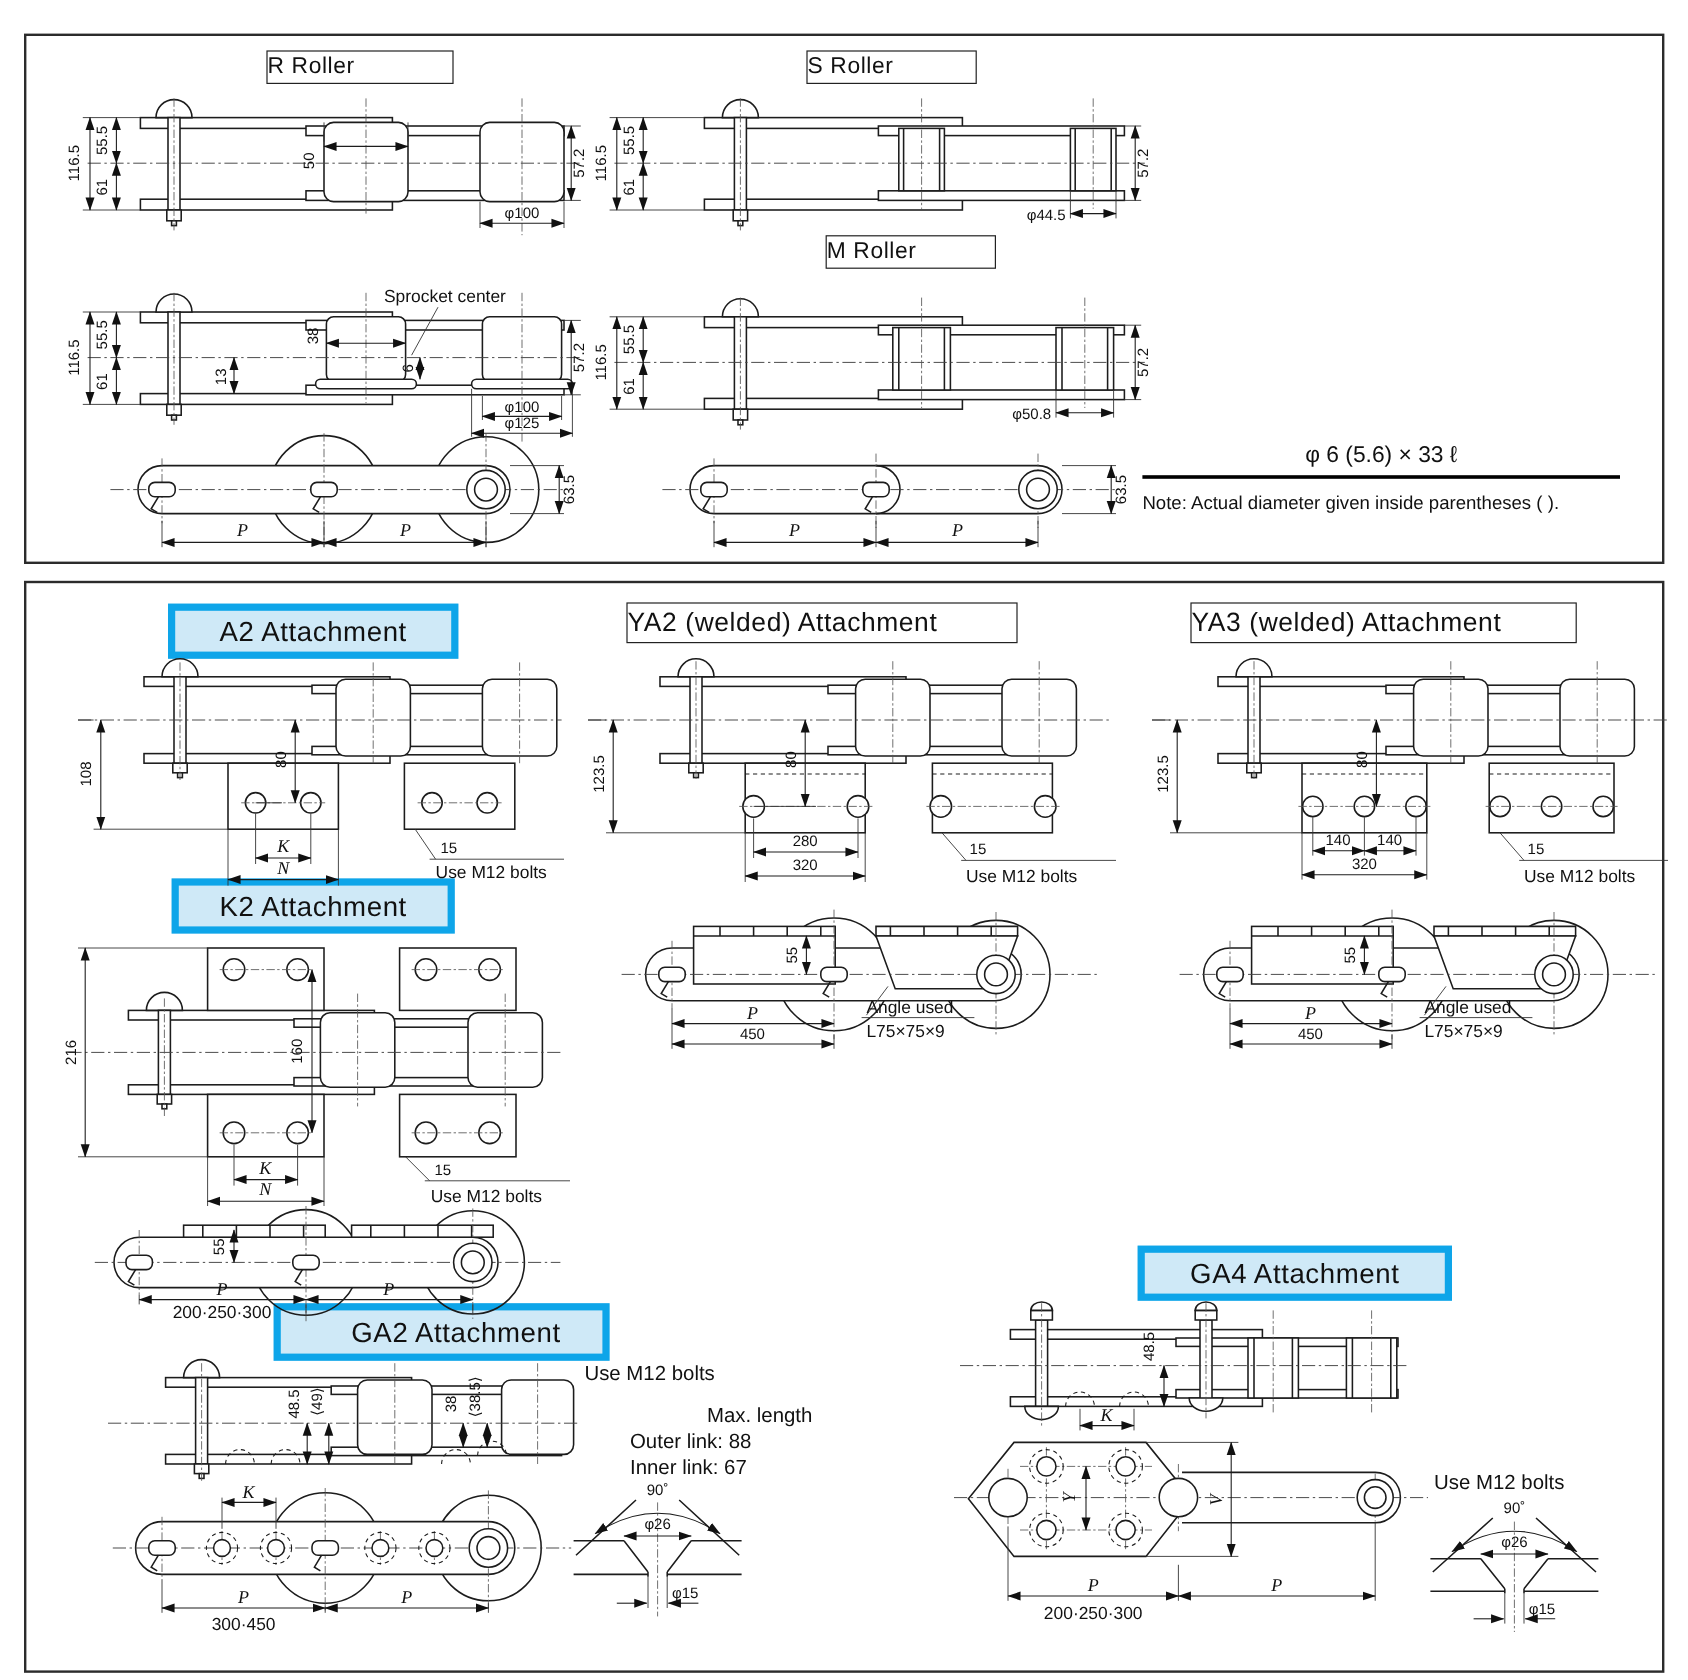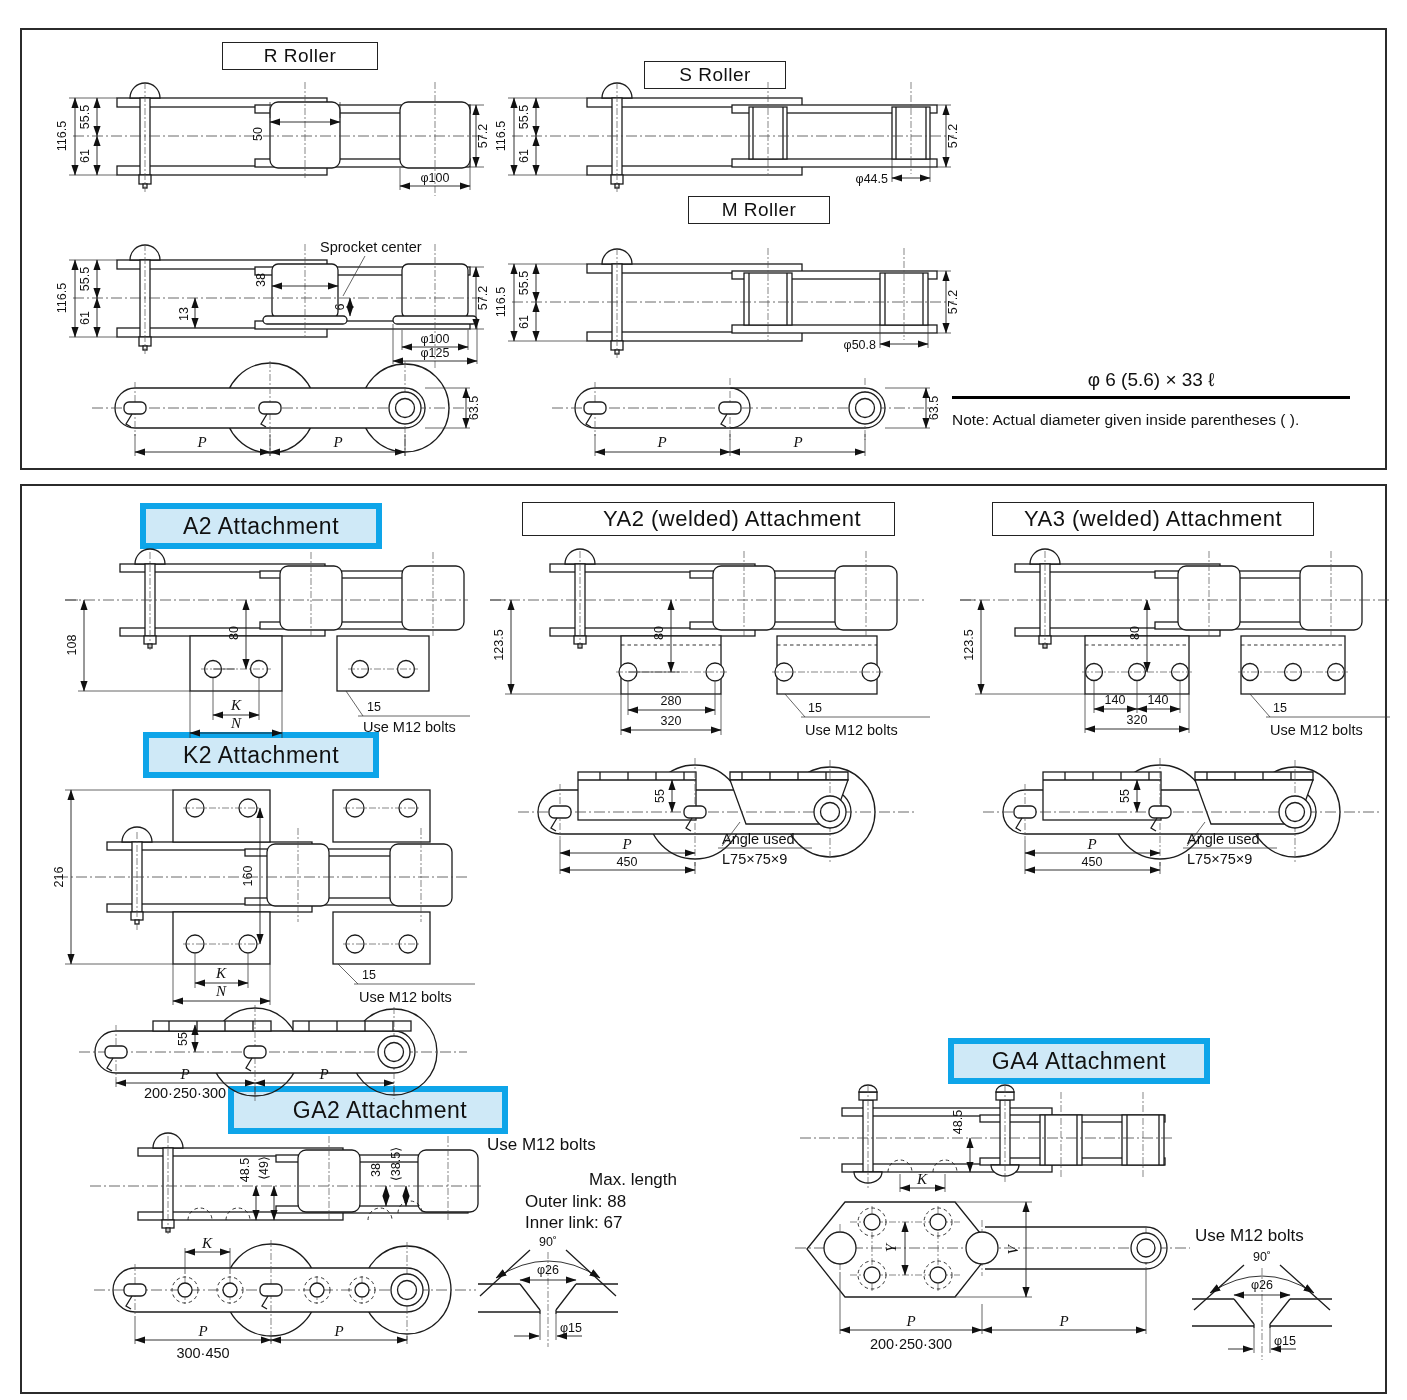--- a/index.html
+++ b/index.html
@@ -1,20 +1,20 @@
 <!DOCTYPE html>
 <html><head>
 <meta charset="utf-8">
 <style>
   html,body{margin:0;padding:0;background:#fff;}
   .page{position:relative;width:1407px;height:1400px;background:#fff;
         font-family:"Liberation Sans",sans-serif;color:#111;overflow:hidden;}
   .abs{position:absolute;}
   .panel{position:absolute;border:2px solid #2b2b2b;background:#fff;}
-  .t-white{position:absolute;border:1.6px solid #222;background:#fff;text-align:center;
+  .t-white{position:absolute;border:1.6px solid #222;background:#fff;text-align:left;
            font-size:19px;letter-spacing:.5px;}
   .t-blue{position:absolute;border:6px solid #0ea5e9;background:#cfe9f7;text-align:center;
           font-size:23px;letter-spacing:.5px;}
   svg{overflow:visible;display:block;}
   .ln{stroke:#1c1c1c;stroke-width:1.3;fill:none;}
   .fl{stroke:#1c1c1c;stroke-width:1.3;fill:#fff;}
   .cl{stroke:#444;stroke-width:.8;fill:none;stroke-dasharray:11 3 2 3;}
   .clt{stroke:#555;stroke-width:.7;fill:none;stroke-dasharray:7 2 2 2;}
   .dm{stroke:#1c1c1c;stroke-width:.9;fill:none;}
   .ex{stroke:#333;stroke-width:.75;fill:none;}
@@ -40,21 +40,21 @@
   <defs>
     <marker id="arr" viewBox="0 0 10 8" markerWidth="11" markerHeight="9" refX="9.5" refY="4" orient="auto-start-reverse" markerUnits="userSpaceOnUse">
       <path d="M10,4 L0,0.6 L0,7.4 Z" fill="#111"></path>
     </marker>
   </defs>
 </svg>
 
 <div class="panel" style="left:20px;top:28px;width:1363px;height:438px;"></div>
 
 <div class="t-white" style="left:222px;top:42px;width:154px;height:26px;line-height:26px;">R Roller</div>
-<div class="t-white" style="left:644px;top:42px;width:140px;height:26px;line-height:26px;margin-top:19px;">S Roller</div>
+<div class="t-white" style="left:672px;top:42px;width:140px;height:26px;line-height:26px;">S Roller</div>
 <div class="t-white" style="left:672px;top:196px;width:140px;height:26px;line-height:26px;margin-left:16px;">M Roller</div>
 
 <svg class="abs" style="left:55px;top:74px;" width="440" height="132" viewBox="0 0 440 132">
   <g>
     <rect class="fl" x="62" y="24" width="210" height="9"></rect>
         <rect class="fl" x="200" y="31" width="215" height="8"></rect>
     <rect class="fl" x="62" y="92" width="210" height="9"></rect>
         <rect class="fl" x="200" y="85" width="215" height="8"></rect>
     <path class="fl" d="M75,24 A15,15 0 0 1 105,24 Z"></path>
         <rect class="fl" x="85" y="24" width="10" height="77"></rect>
@@ -226,21 +226,21 @@
 </svg>
 
 <div class="tpin-table" style="left:952px;top:364px;">
   <div class="tpin-val">φ 6 (5.6) × 33 ℓ</div>
   <div class="tpin-note">Note: Actual diameter given inside parentheses ( ).</div>
 </div>
 
 <div class="panel" style="left:20px;top:484px;width:1363px;height:906px;"></div>
 
 <div class="t-blue" style="left:140px;top:503px;width:230px;height:34px;line-height:34px;">A2 Attachment</div>
-<div class="t-white" style="left:522px;top:502px;width:324px;height:32px;line-height:32px;font-size:22px;padding-left:47px;">YA2 (welded) Attachment</div>
+<div class="t-white" style="left:522px;top:502px;width:324px;height:32px;line-height:32px;font-size:22px;">YA2 (welded) Attachment</div>
 <div class="t-white" style="left:992px;top:502px;width:320px;height:32px;line-height:32px;font-size:22px;">YA3 (welded) Attachment</div>
 <div class="t-blue" style="left:143px;top:732px;width:224px;height:34px;line-height:34px;">K2 Attachment</div>
 <div class="t-blue" style="left:228px;top:1086px;width:244px;height:36px;line-height:36px;padding-left:24px;">GA2 Attachment</div>
 <div class="t-blue" style="left:948px;top:1038px;width:250px;height:34px;line-height:34px;">GA4 Attachment</div>
 
 <svg class="abs" style="left:50px;top:548px;" width="425" height="195" viewBox="0 0 425 195">
   <g>
     <rect class="fl" x="70" y="16" width="205" height="8"></rect>
         <rect class="fl" x="210" y="23" width="190" height="7"></rect>
     <rect class="fl" x="70" y="80" width="205" height="8"></rect>

